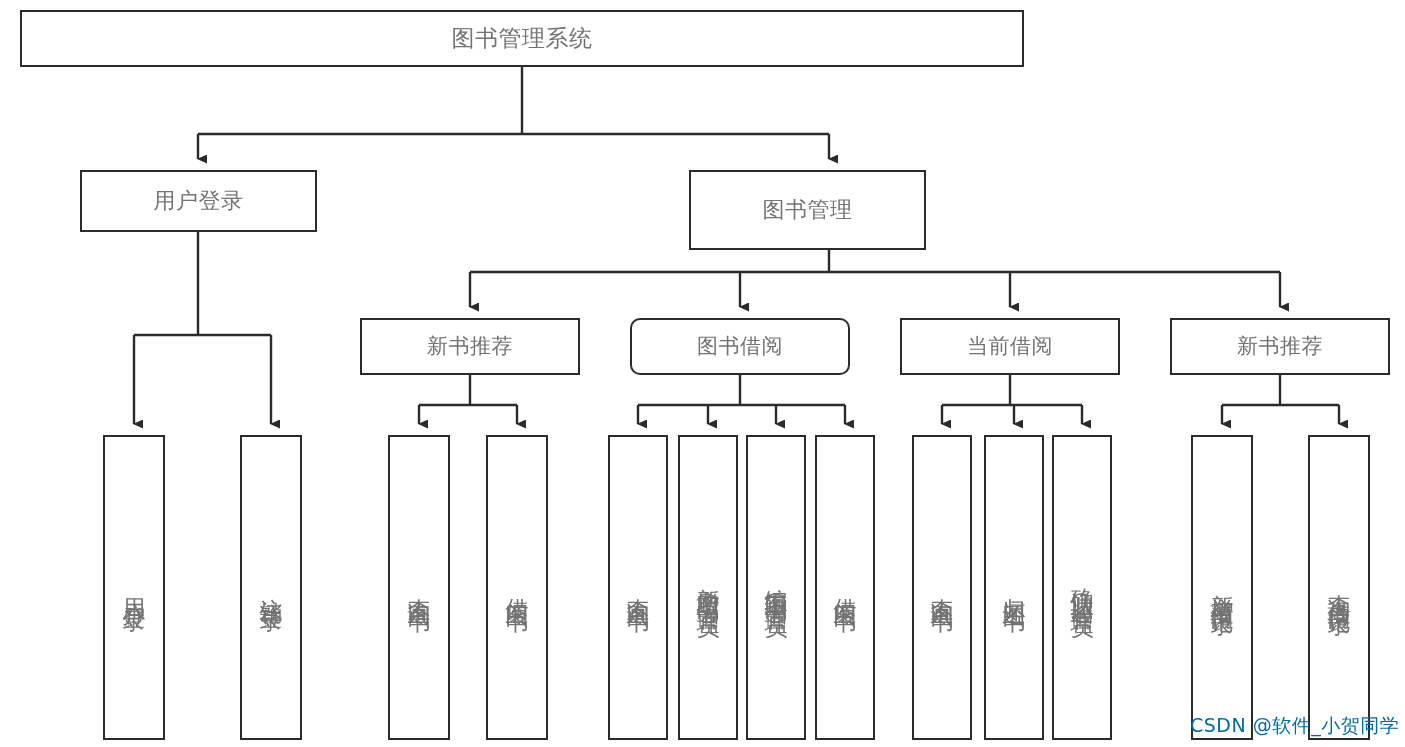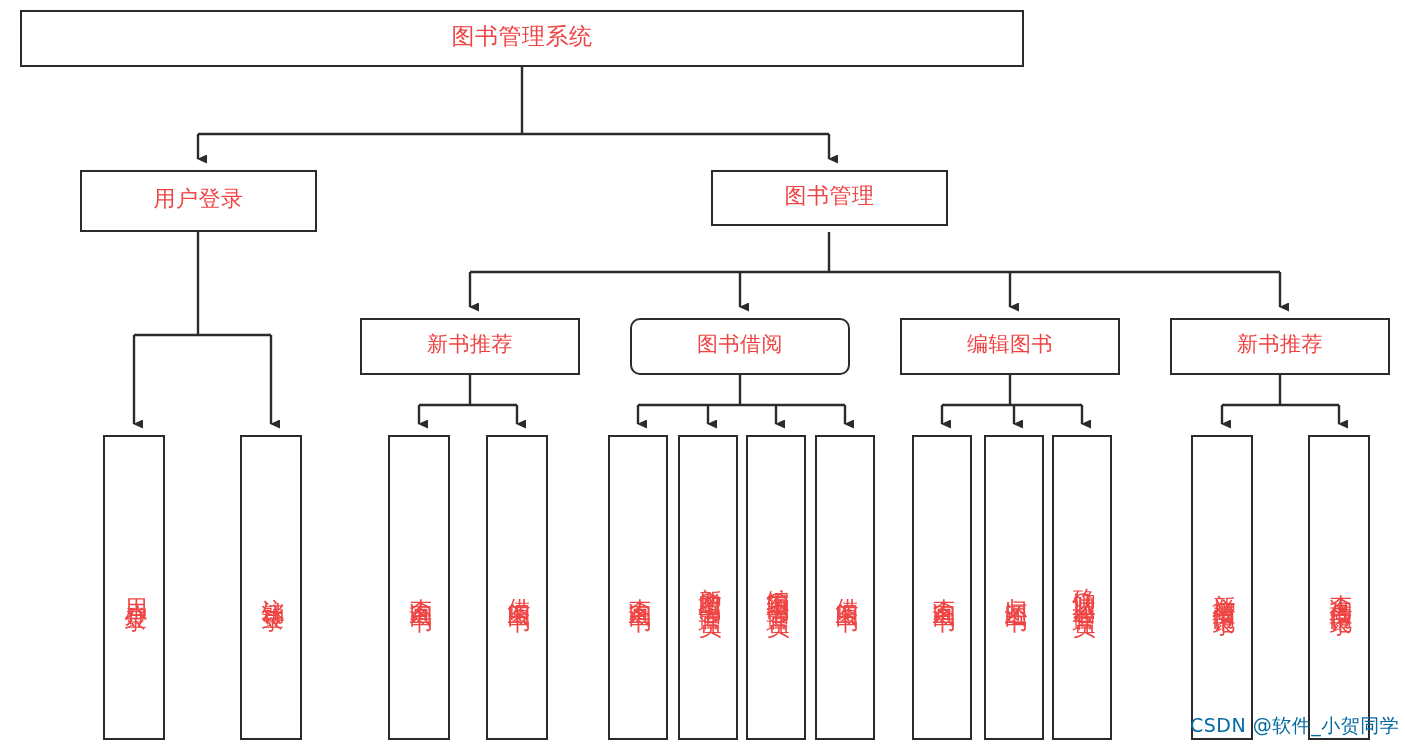--- a/index.html
+++ b/index.html
@@ -29,26 +29,25 @@
     position: absolute;
     box-sizing: border-box;
     border: 2px solid #2b2b2b;
     background: #ffffff;
     display: flex;
     align-items: center;
     justify-content: center;
     overflow: hidden;
   }
   .node-label {
-    color: #ef4444;
+    color: #737373;
     line-height: 1.18;
     letter-spacing: 0.5px;
     white-space: pre;
     text-align: center;
-    font-family: Liberation Mono, monospace;
   }
   .node-root .node-label {
     font-size: 23px;
   }
   .node-l2 .node-label {
     font-size: 22px;
   }
   .node-l3 .node-label {
     font-size: 21px;
   }
@@ -123,33 +122,33 @@
   </svg>
 
   <div class="node-box node-root" style="left: 20px; top: 10px; width: 1004px; height: 57px;">
     <span class="node-label">图书管理系统</span>
   </div>
 
   <div id="level2-layer">
       <div class="node-box node-l2" style="left: 80px; top: 170px; width: 237px; height: 62px;">
         <span class="node-label">用户登录</span>
       </div>
-      <div class="node-box node-l2" style="left: 711px; top: 170px; width: 237px; height: 56px;">
+      <div class="node-box node-l2" style="left: 689px; top: 170px; width: 237px; height: 80px;">
         <span class="node-label">图书管理</span>
       </div>
     </div>
   <div id="level3-layer">
       <div class="node-box node-l3" style="left: 360px; top: 318px; width: 220px; height: 57px;">
         <span class="node-label">新书推荐</span>
       </div>
       <div class="node-box node-l3" style="left: 630px; top: 318px; width: 220px; height: 57px; border-radius: 10px;">
         <span class="node-label">图书借阅</span>
       </div>
       <div class="node-box node-l3" style="left: 900px; top: 318px; width: 220px; height: 57px;">
-        <span class="node-label">编辑图书</span>
+        <span class="node-label">当前借阅</span>
       </div>
       <div class="node-box node-l3" style="left: 1170px; top: 318px; width: 220px; height: 57px;">
         <span class="node-label">新书推荐</span>
       </div>
     </div>
   <div id="leaf-layer">
       <div class="node-box node-leaf-box node-leaf" style="left: 103px; top: 435px; width: 62px; height: 305px;">
         <span class="node-label">用户登录</span>
       </div>
       <div class="node-box node-leaf-box node-leaf" style="left: 240px; top: 435px; width: 62px; height: 305px;">

